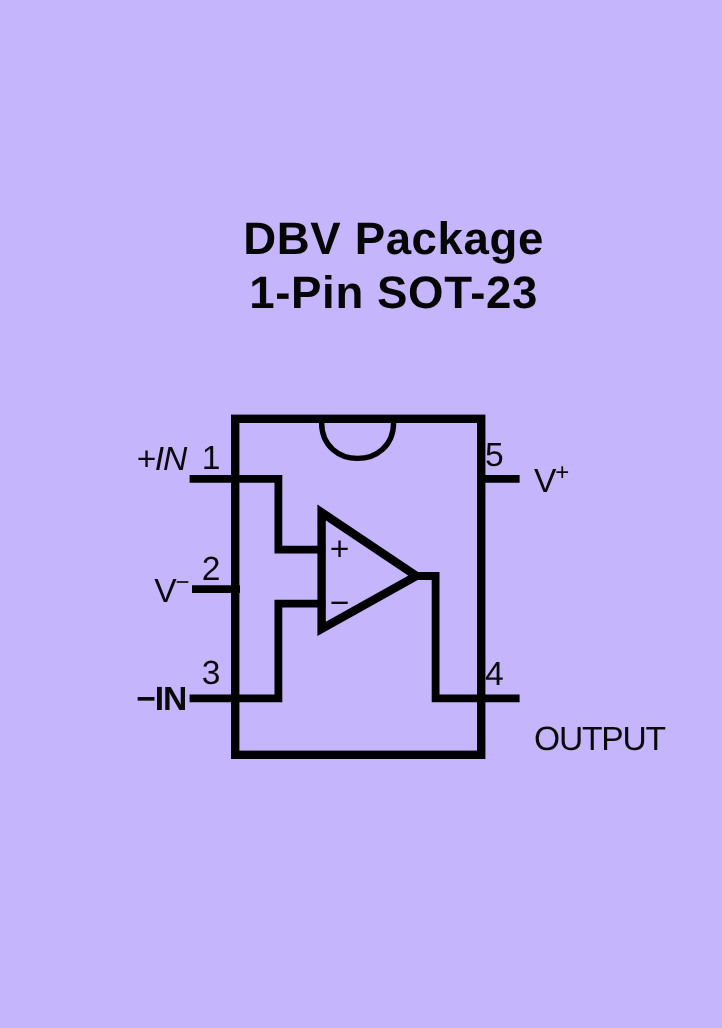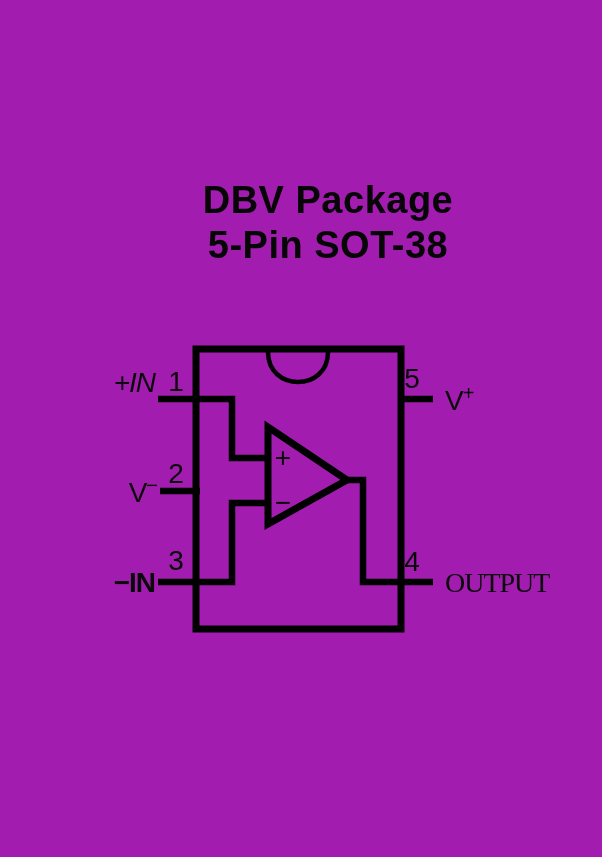--- a/index.html
+++ b/index.html
@@ -4,21 +4,21 @@
 <style>
   html, body {
     margin: 0;
     padding: 0;
     background: #ffffff;
   }
   #canvas {
     position: relative;
     width: 602px;
     height: 857px;
-    background: #a21caf;
+    background: #c4b5fd;
     overflow: hidden;
     font-family: "Liberation Sans", sans-serif;
     color: #000;
   }
   .title-block {
     position: absolute;
     left: 148px;
     top: 178px;
     width: 360px;
     text-align: center;
@@ -67,21 +67,21 @@
     color: #0a0a0a;
   }
 </style>
 </head>
 <body>
 
 <div id="canvas">
 
   <div class="title-block">
     <div>DBV Package</div>
-    <div>5-Pin SOT-38</div>
+    <div>1-Pin SOT-23</div>
   </div>
 
   <svg class="linework" width="602" height="857" viewBox="0 0 602 857">
     <rect x="196" y="349" width="205" height="280" fill="none" stroke="#000000" stroke-width="7"></rect>
     <path d="M 268 352 C 268 392 328 392 328 352" fill="none" stroke="#000000" stroke-width="4.5"></path>
     <path d="M 158 399 L 232 399 L 232 458 L 271 458" fill="none" stroke="#000000" stroke-width="6.5"></path>
     <path d="M 160 491 L 200 491" fill="none" stroke="#000000" stroke-width="6.5"></path>
     <path d="M 158 582 L 232 582 L 232 503 L 271 503" fill="none" stroke="#000000" stroke-width="6.5"></path>
     <path d="M 344 480 L 363 480 L 363 582 L 433 582" fill="none" stroke="#000000" stroke-width="6.5"></path>
     <path d="M 398 399 L 433 399" fill="none" stroke="#000000" stroke-width="6.5"></path>
@@ -93,20 +93,20 @@
   <div class="pin-num" style="left:161px; top:547px;">3</div>
   <div class="pin-num" style="left:397px; top:548px;">4</div>
   <div class="pin-num" style="left:397px; top:365px;">5</div>
 
   <div class="pin-label right-align" style="left:90px; top:369px; width:65px;font-style:italic;">+IN</div>
 
   <div class="pin-label right-align" style="left:90px; top:479px; width:68px;"><span>V</span><span class="sup">−</span></div>
 
   <div class="pin-label right-align" style="left:90px; top:569px; width:65px;font-weight:bold;">−IN</div>
 
-  <div class="pin-label" style="left:445px; top:569px;font-family:Liberation Serif, serif;">OUTPUT</div>
+  <div class="pin-label" style="left:445px; top:602px;">OUTPUT</div>
 
   <div class="pin-label" style="left:445px; top:387px;"><span>V</span><span class="sup">+</span></div>
 
   <div class="opamp-sign" style="left:272px; top:444px;">+</div>
   <div class="opamp-sign" style="left:272px; top:489px;">−</div>
 
 </div>
 
 </body></html>

